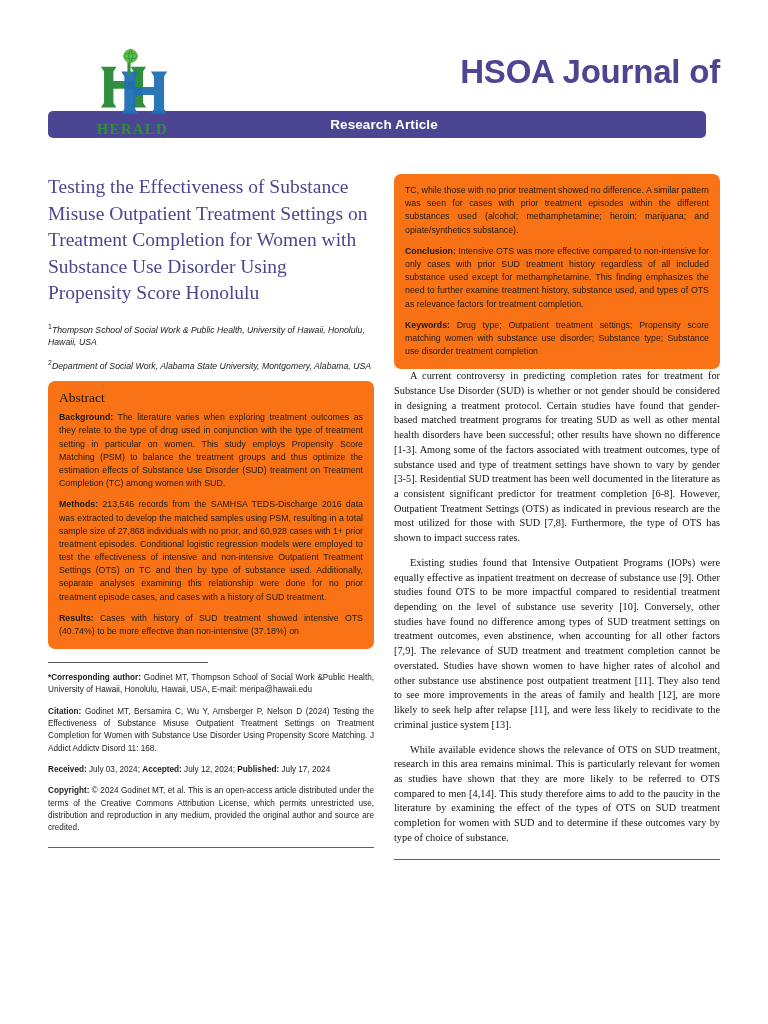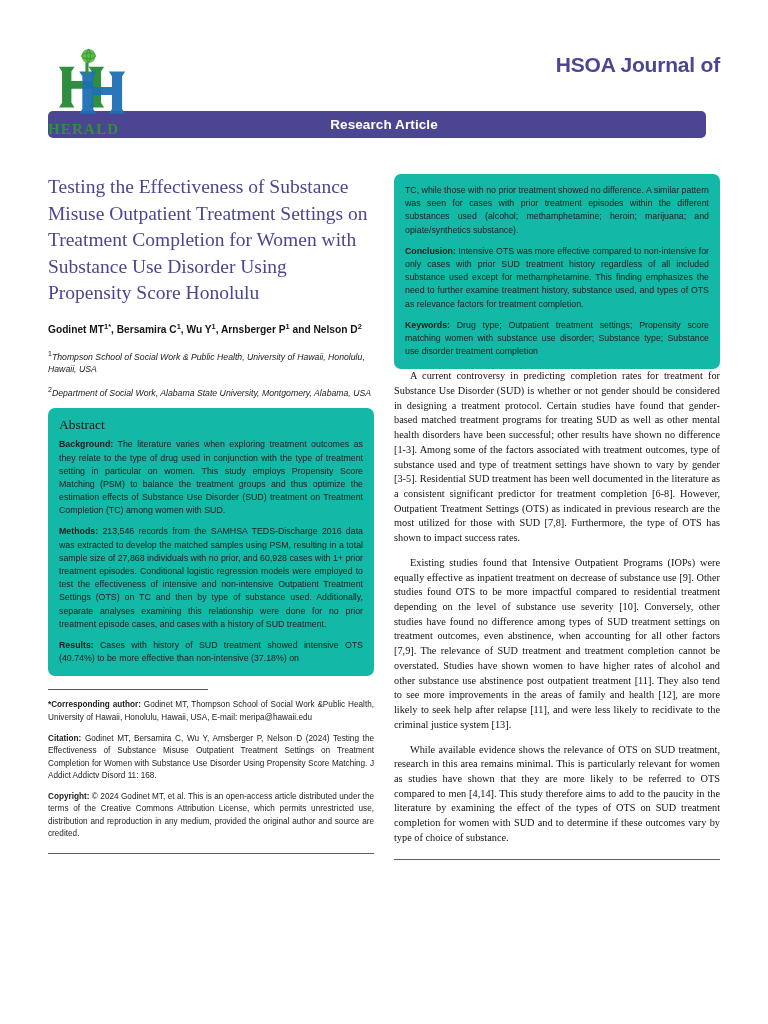--- a/index.html
+++ b/index.html
@@ -30,21 +30,21 @@
     padding: 44px 48px 0 48px;
     box-sizing: border-box;
     display: flex;
     align-items: flex-start;
     justify-content: space-between;
   }
   .logo-block {
     width: 120px;
     display: flex;
     flex-direction: column;
-    align-items: flex-start;
+    align-items: flex-end;
     padding-top: 4px;
   }
   .logo-mark {
     width: 78px;
     height: 72px;
     display: block;
   }
   .logo-word {
     font-family: "Liberation Serif", serif;
     font-weight: bold;
@@ -61,21 +61,21 @@
   .cite-line {
     font-size: 9.3px;
     color: #2b2b2b;
     line-height: 1.45;
     letter-spacing: 0.1px;
   }
   .journal-title {
     font-family: "Liberation Sans", sans-serif;
     font-weight: bold;
     color: #4c4692;
-    font-size: 21px;
+    font-size: 33px;
     line-height: 1.24;
     margin-top: 6px;
     letter-spacing: -0.2px;
     text-align: right;
   }
   .journal-title .l2 { display: block; }
 
   
   .banner-wrap {
     padding: 0 48px;
@@ -134,21 +134,21 @@
     font-size: 8.7px;
     font-style: italic;
     line-height: 1.45;
     color: #222;
     margin-bottom: 9px;
   }
   .affil sup { font-style: normal; font-size: 7px; }
 
   
   .abstract-box {
-    background: #14b8a6;
+    background: #f97316;
     border-radius: 7px;
     padding: 9px 11px 11px 11px;
     box-sizing: border-box;
     margin-top: 3px;
   }
   .abstract-box.cont {
     margin-top: 0;
     padding-top: 10px;
   }
   .abs-h {
@@ -245,23 +245,20 @@
       <span class="banner-label">Research Article</span>
     </div>
   </div>
 
   <div class="columns">
 
     <div class="col">
 
       <h1 class="art-title">Testing the Effectiveness of Substance Misuse Outpatient Treatment Settings on Treatment Completion for Women with Substance Use Disorder Using Propensity Score Honolulu</h1>
 
-      <div class="authors">
-        Godinet MT<sup>1*</sup>, Bersamira C<sup>1</sup>, Wu Y<sup>1</sup>, Arnsberger P<sup>1</sup> and Nelson D<sup>2</sup>
-      </div>
 
       <div class="affil">
         <sup>1</sup>Thompson School of Social Work &amp; Public Health, University of Hawaii, Honolulu, Hawaii, USA
       </div>
       <div class="affil">
         <sup>2</sup>Department of Social Work, Alabama State University, Montgomery, Alabama, USA
       </div>
 
       <div class="abstract-box">
         <div class="abs-h">Abstract</div>
@@ -282,20 +279,23 @@
       <hr class="foot-rule">
 
       <p class="foot-p">
         <b>*Corresponding author:</b><span> Godinet MT, Thompson School of Social Work &amp;Public Health, University of Hawaii, Honolulu, Hawaii, USA, E-mail: meripa@hawaii.edu</span>
       </p>
 
       <p class="foot-p">
         <b>Citation:</b><span> Godinet MT, Bersamira C, Wu Y, Arnsberger P, Nelson D (2024) Testing the Effectiveness of Substance Misuse Outpatient Treatment Settings on Treatment Completion for Women with Substance Use Disorder Using Propensity Score Matching. J Addict Addictv Disord 11: 168.</span>
       </p>
 
+      <p class="foot-p">
+        <b>Received:</b><span> July 03, 2024; </span><b>Accepted:</b><span> July 12, 2024; </span><b>Published:</b><span> July 17, 2024</span>
+      </p>
 
       <p class="foot-p">
         <b>Copyright:</b><span> © 2024 Godinet MT, et al. This is an open-access article distributed under the terms of the Creative Commons Attribution License, which permits unrestricted use, distribution and reproduction in any medium, provided the original author and source are credited.</span>
       </p>
 
       <hr class="bottom-rule">
     </div>
 
     <div class="col">
 

